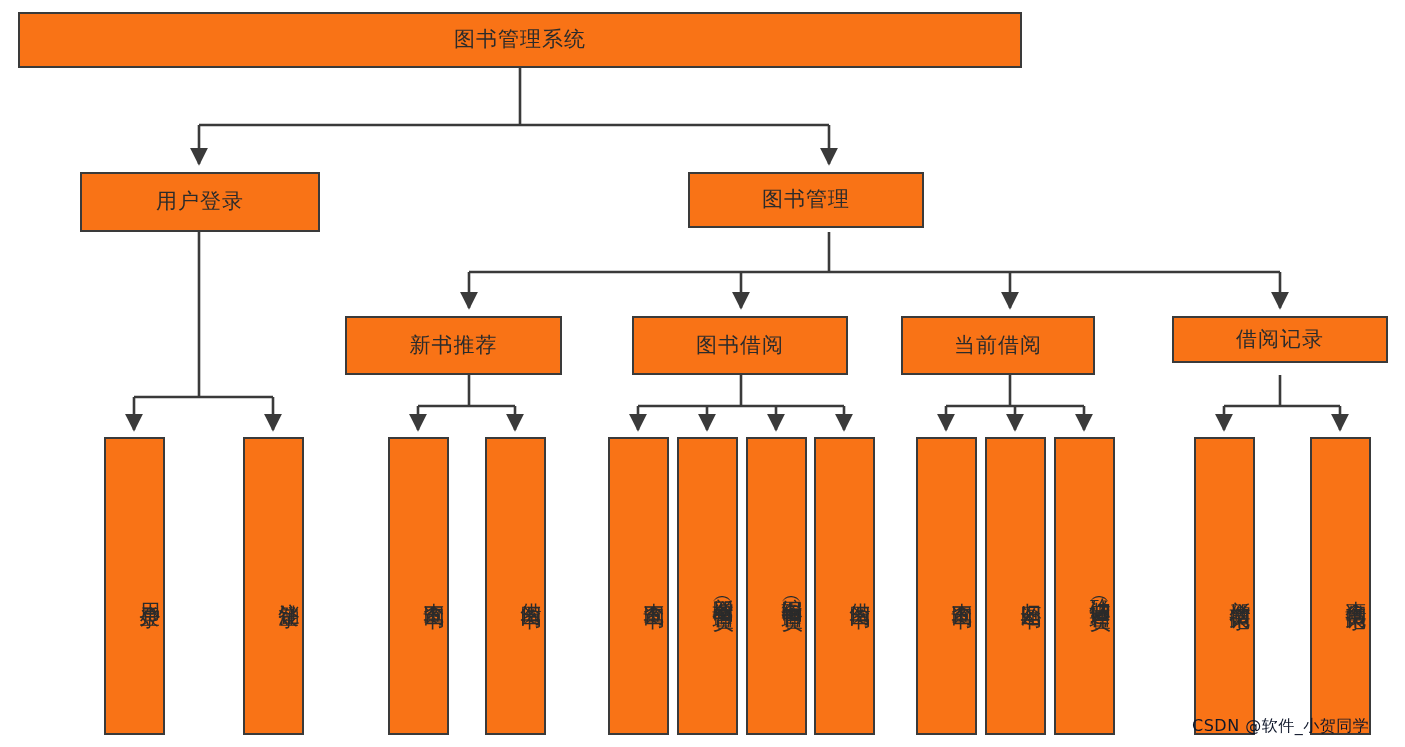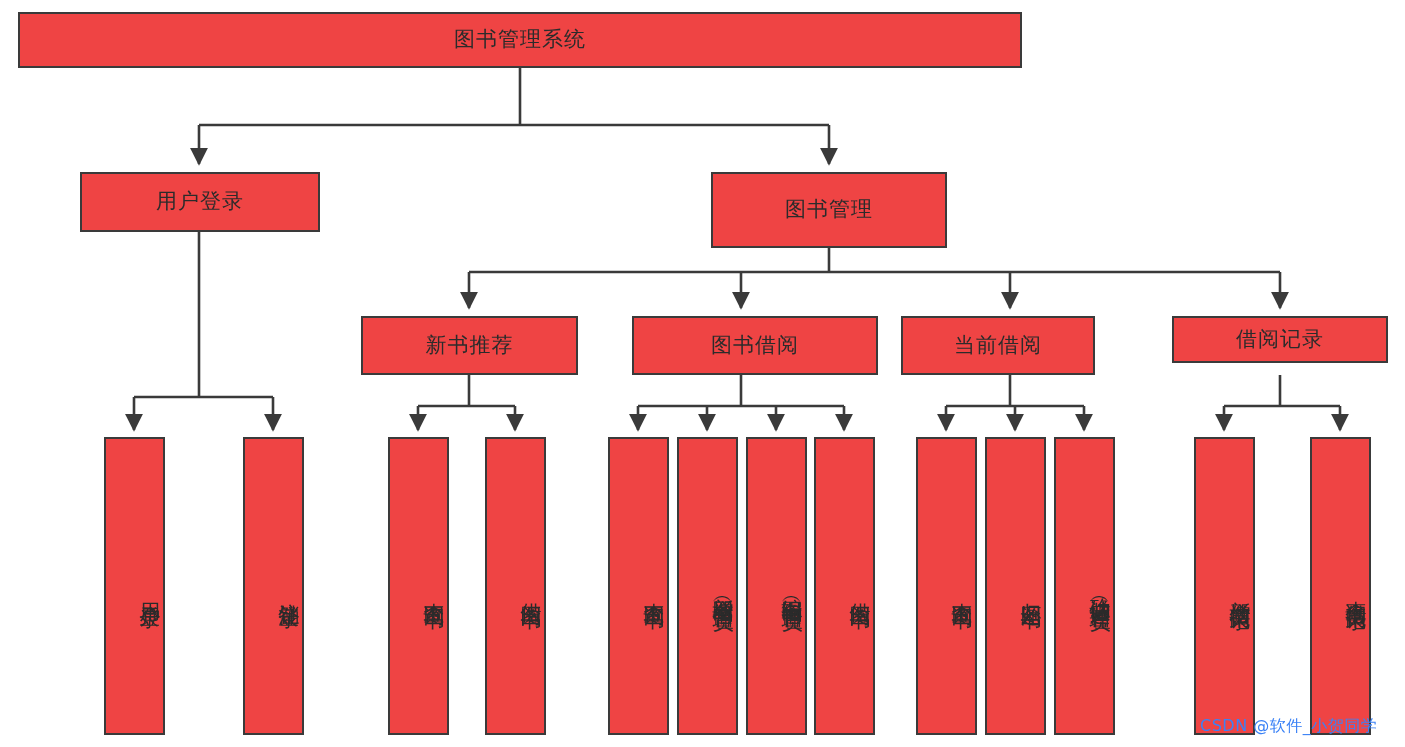--- a/index.html
+++ b/index.html
@@ -22,21 +22,21 @@
     position: absolute;
     left: 0;
     top: 0;
     width: 1405px;
     height: 747px;
     pointer-events: none;
   }
   .node {
     position: absolute;
     box-sizing: border-box;
-    background: #ef4444;
+    background: #f97316;
     border: 2px solid #3a3a3a;
     display: flex;
     align-items: center;
     justify-content: center;
     color: #2b2b2b;
   }
   .node.horiz {
     font-size: 21px;
     line-height: 1.2;
     letter-spacing: 1px;
@@ -52,25 +52,24 @@
     justify-content: center;
   }
   .node.vert .vtext {
     writing-mode: vertical-rl;
     text-orientation: upright;
     white-space: nowrap;
   }
   .watermark {
     position: absolute;
     font-size: 16px;
-    color: #3b82f6;
+    color: #0f172a;
     letter-spacing: 0.5px;
     white-space: nowrap;
     user-select: none;
-    margin-left: 8px;
   }
 </style>
 </head>
 <body>
 
 <div id="canvas">
 
   <svg id="wires" viewBox="0 0 1405 747" xmlns="http://www.w3.org/2000/svg">
     <defs>
       <marker id="arrow" viewBox="0 0 10 10" refX="9" refY="5" markerWidth="7" markerHeight="7" orient="auto-start-reverse">
@@ -124,28 +123,28 @@
     </g>
   </svg>
 
   <div class="node horiz" style="left:18px; top:12px; width:1004px; height:56px;">
     <span>图书管理系统</span>
   </div>
 
   <div class="node horiz" style="left:80px; top:172px; width:240px; height:60px;">
     <span>用户登录</span>
   </div>
-  <div class="node horiz" style="left:711px; top:172px; width:236px; height:76px;text-align:right;">
+  <div class="node horiz" style="left:688px; top:172px; width:236px; height:56px;text-align:right;">
     <span>图书管理</span>
   </div>
 
-  <div class="node horiz" style="left:361px; top:316px; width:217px; height:59px;">
+  <div class="node horiz" style="left:345px; top:316px; width:217px; height:59px;">
     <span>新书推荐</span>
   </div>
-  <div class="node horiz" style="left:632px; top:316px; width:246px; height:59px;">
+  <div class="node horiz" style="left:632px; top:316px; width:216px; height:59px;">
     <span>图书借阅</span>
   </div>
   <div class="node horiz" style="left:901px; top:316px; width:194px; height:59px;">
     <span>当前借阅</span>
   </div>
   <div class="node horiz" style="left:1172px; top:316px; width:216px; height:47px;">
     <span>借阅记录</span>
   </div>
 
   <div class="node vert" style="left:104px; top:437px; width:61px; height:298px;">

